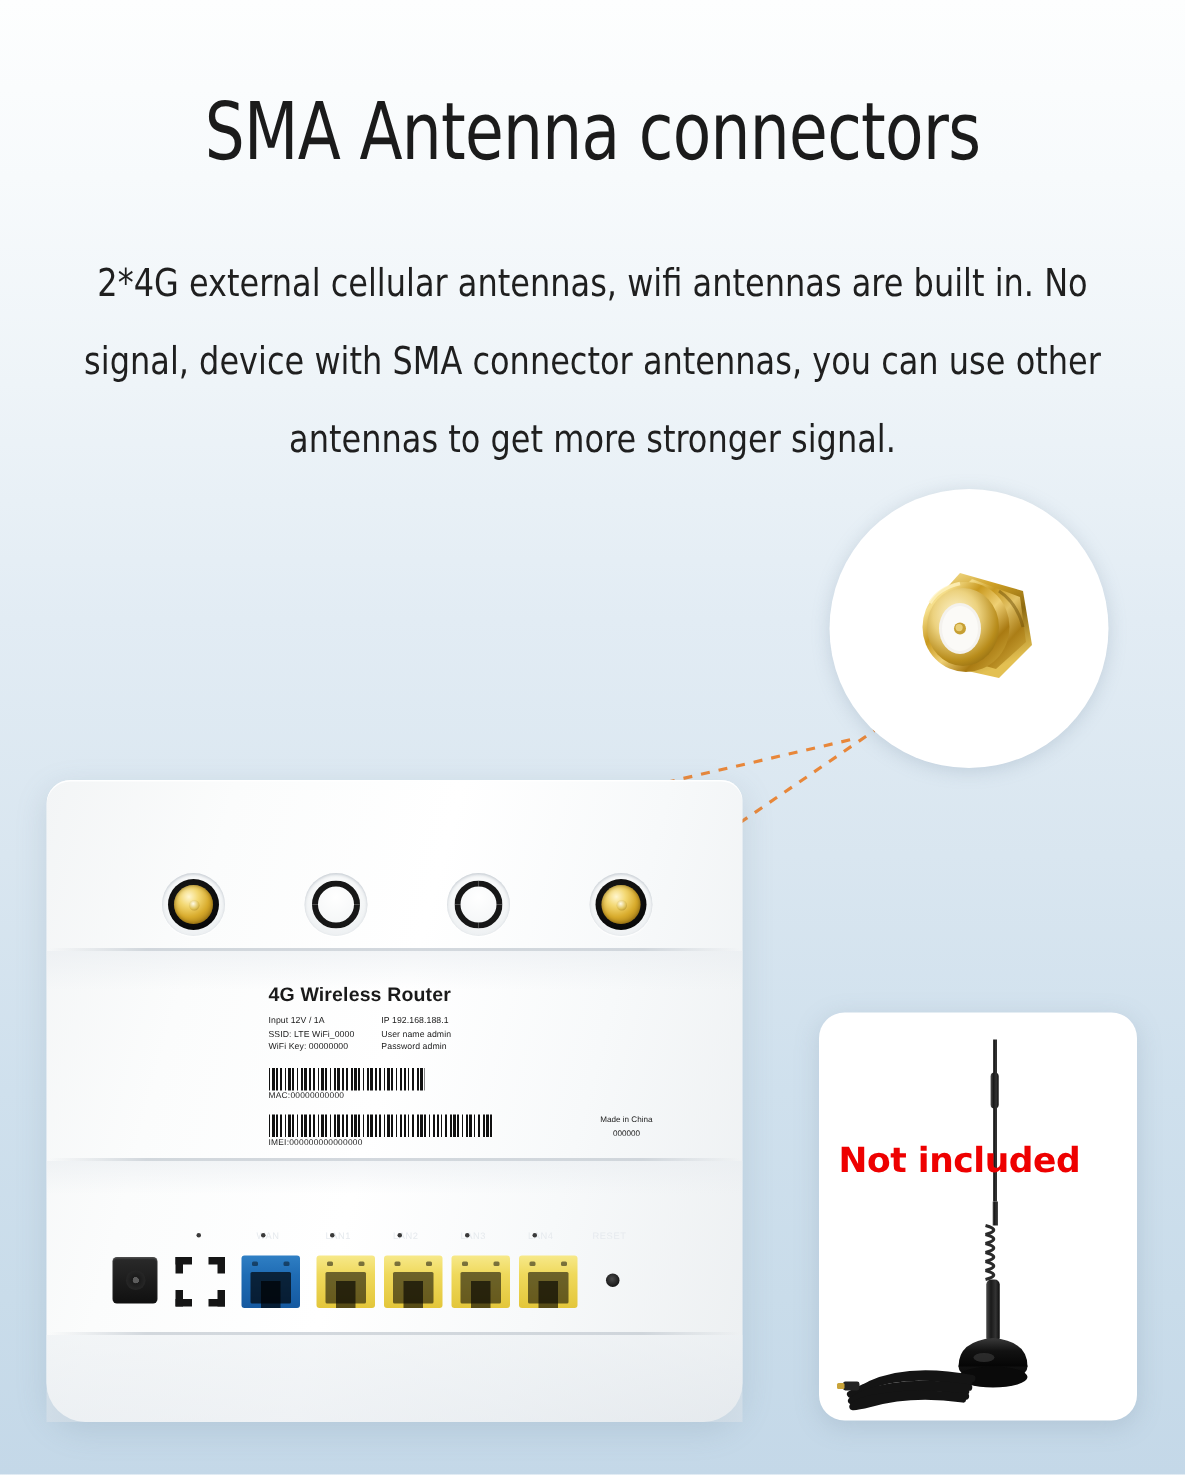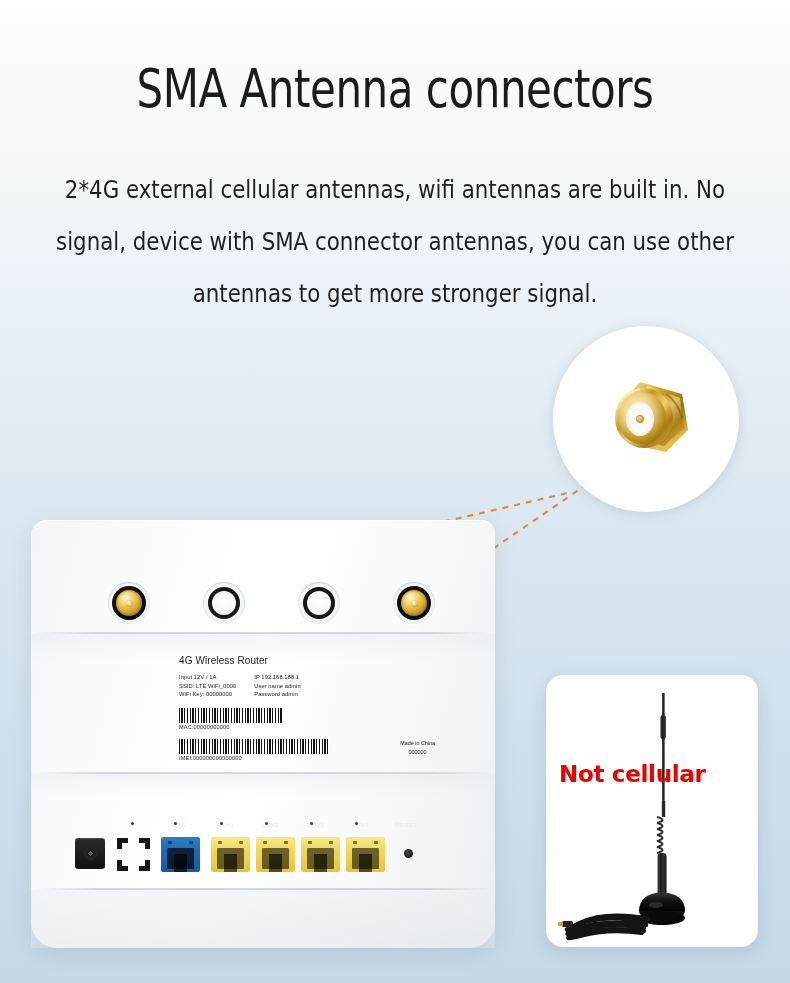--- a/index.html
+++ b/index.html
@@ -183,22 +183,22 @@
 
   
   #product-label {
     position: absolute;
     left: 148px;
     top: 135px;
     width: 250px;
     color: #1a1a1a;
   }
   .lbl-title {
-    font-size: 10px;
-    font-weight: 400;
+    font-size: 13px;
+    font-weight: 700;
     letter-spacing: 0.1px;
     margin-bottom: 7px;
   }
   .lbl-grid {
     display: flex;
     gap: 18px;
     font-size: 5.8px;
     line-height: 8.6px;
     letter-spacing: 0.05px;
   }
@@ -595,14 +595,14 @@
     <g stroke="#141414" fill="none" stroke-linecap="round">
       <path d="M102 244 Q60 236 34 248 Q10 260 30 250 Q58 238 100 247" stroke-width="4.6"></path>
       <path d="M100 250 Q56 244 30 254 Q12 263 32 256 Q60 246 98 253" stroke-width="4.4"></path>
       <path d="M98 256 Q54 251 28 259 Q14 266 34 261 Q62 253 96 258" stroke-width="4.2"></path>
     </g>
 
     <rect x="16" y="246" width="11" height="6" rx="1.6" fill="#232323"></rect>
     <rect x="12" y="247" width="5" height="4" rx="1" fill="#c9a43a"></rect>
   </svg>
 
-  <div id="not-included-text">Not cellular</div>
+  <div id="not-included-text">Not included</div>
 </div>
 
 </body></html>

